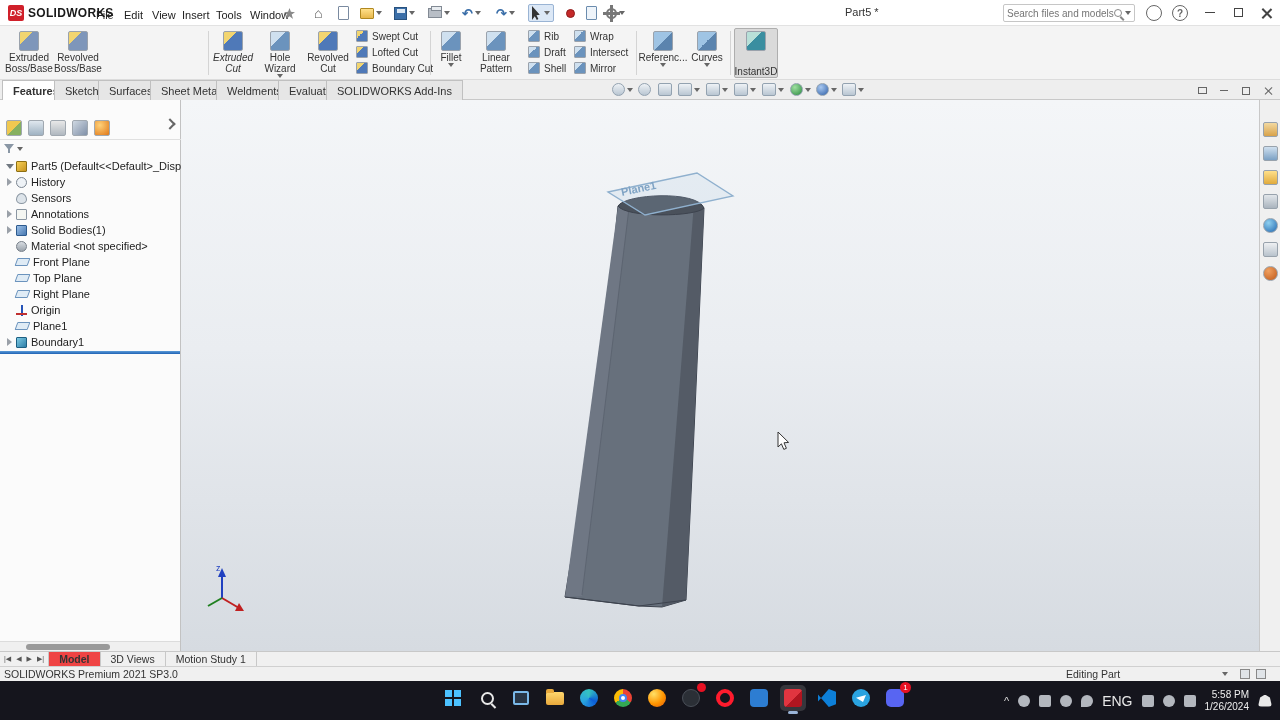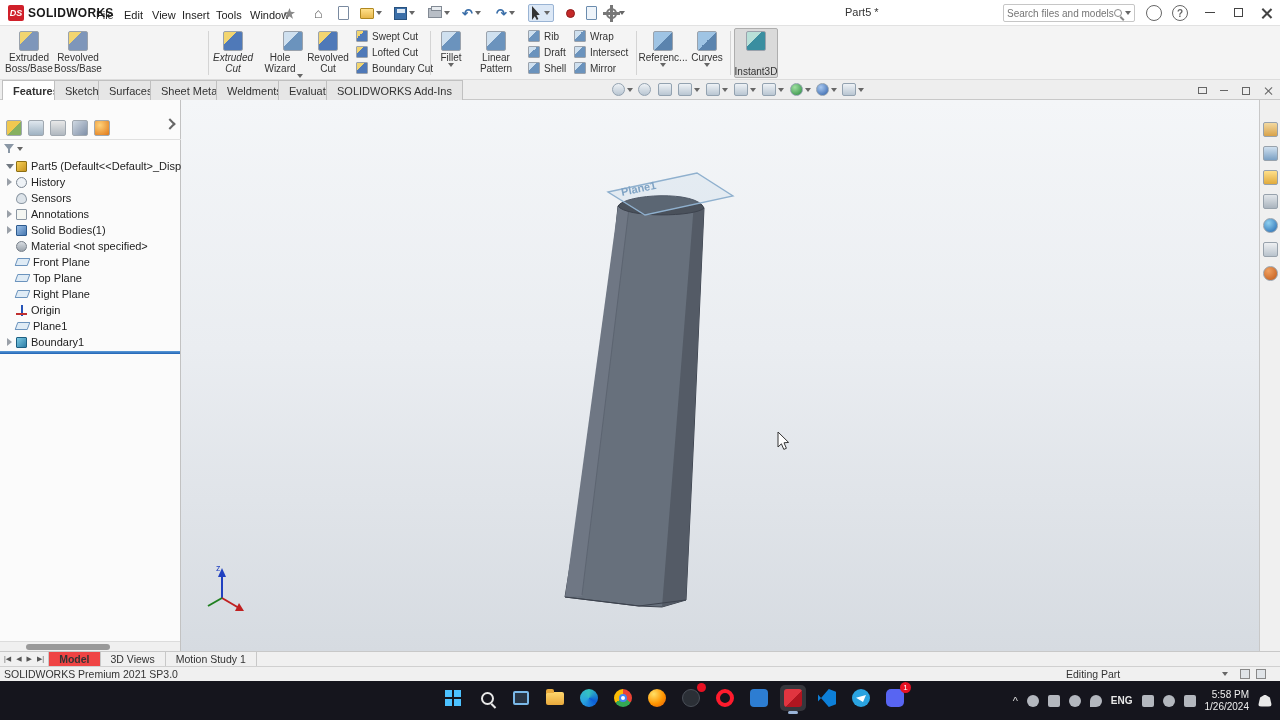--- a/index.html
+++ b/index.html
@@ -262,21 +262,21 @@
   <div class="rbtn" style="left:54px;width:48px;">
     <span class="ric g-boss"></span>
     <span class="rlabel">Revolved Boss/Base</span>
   </div>
   <div class="vsep" style="left:208px;"></div>
 
   <div class="rbtn" style="left:212px;width:42px;font-style:italic;">
     <span class="ric g-cut"></span>
     <span class="rlabel">Extruded Cut</span>
   </div>
-  <div class="rbtn" style="left:256px;width:48px;align-items:flex-end;">
+  <div class="rbtn" style="left:256px;width:48px;">
     <span class="ric g-feat"></span>
     <span class="rlabel">Hole Wizard</span>
     <span class="dar"></span>
   </div>
   <div class="rbtn" style="left:306px;width:44px;">
     <span class="ric g-cut"></span>
     <span class="rlabel">Revolved Cut</span>
   </div>
   <div class="rstack" style="left:354px;width:72px;">
     <div class="srow">
@@ -629,21 +629,21 @@
         <span class="tb-dc"></span>
         <span class="badge1">1</span>
       </div>
   </div>
   <div class="tb-tray">
     <span class="tray-chev">^</span>
     <span class="tray-ico round"></span>
     <span class="tray-ico"></span>
     <span class="tray-ico round"></span>
     <span class="tray-ico" style="border-radius:50% 50% 50% 0;"></span>
-    <span style="font-size:10px;font-weight:bold;">ENG</span>
+    <span style="font-size:14px;">ENG</span>
     <span class="tray-ico"></span>
     <span class="tray-ico round"></span>
     <span class="tray-ico"></span>
     <div class="tb-clock">
       <span>5:58 PM</span>
       <span>1/26/2024</span>
     </div>
     <span class="tb-bell"></span>
   </div>
 </div>

